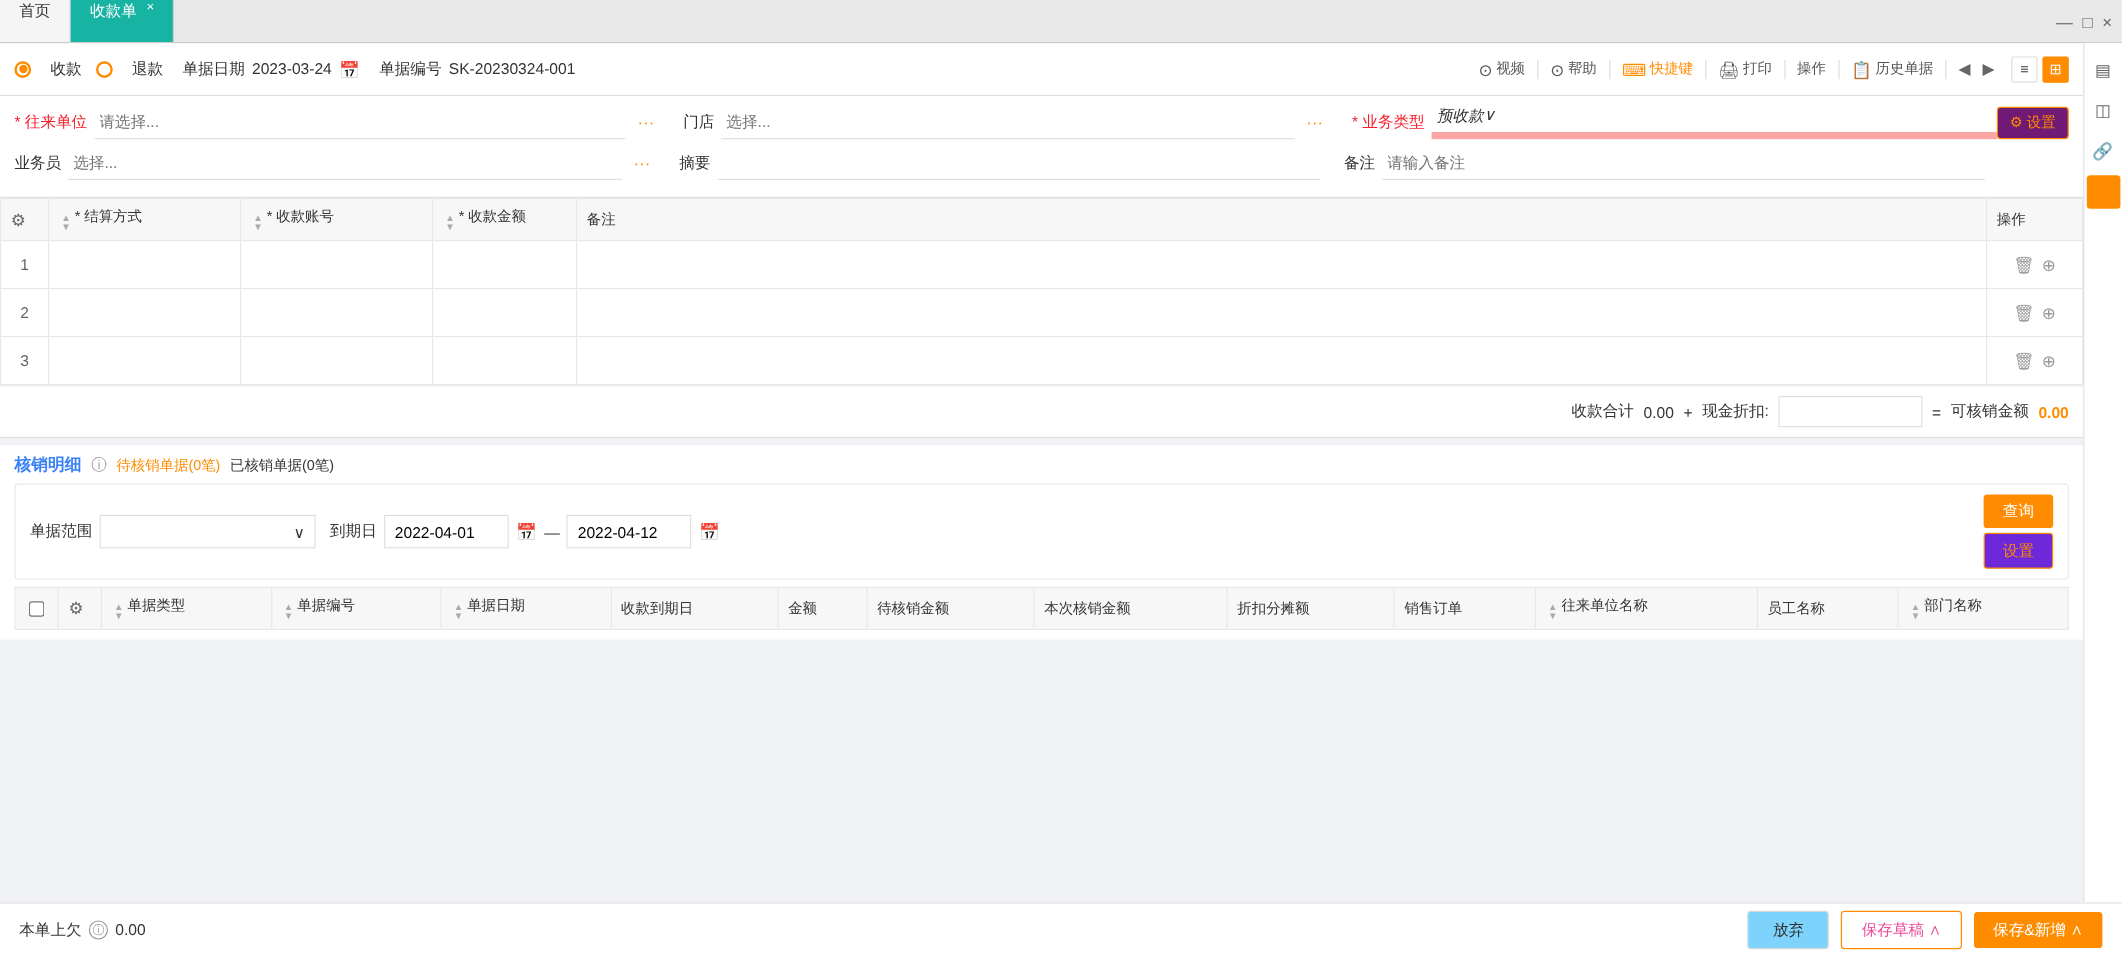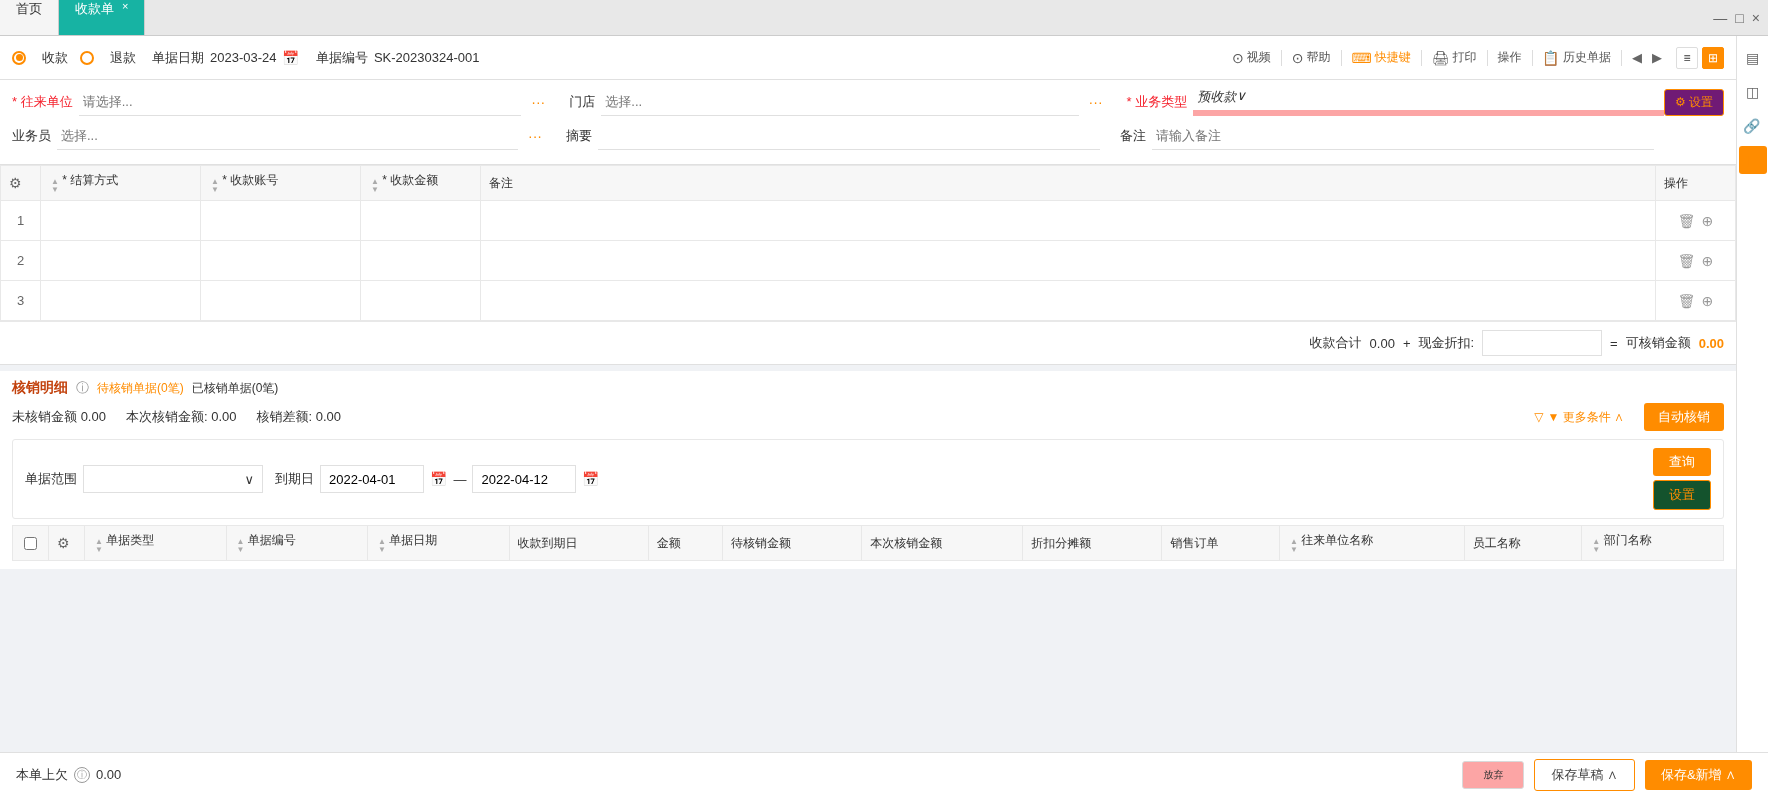--- a/index.html
+++ b/index.html
@@ -90,21 +90,21 @@
     .summary-value { color: #333; font-weight: 500; }
     .summary-orange { color: #ff8c00; font-weight: 600; }
     .summary-input {
       width: 120px; height: 26px; border: 1px solid #e0e0e0; padding: 0 6px;
       font-size: 13px; outline: none;
     }
 
     
     .writeoff-section { background: #fff; margin-top: 6px; padding: 8px 12px; }
     .section-title { display: flex; align-items: center; gap: 8px; margin-bottom: 6px; }
-    .section-title-text { font-size: 14px; font-weight: 600; color: #c2410c; }
+    .section-title-text { font-size: 14px; font-weight: 600; color: #3b82f6; }
     .info-icon { color: #999; cursor: pointer; font-size: 13px; }
     .pending-link { color: #ff8c00; cursor: pointer; font-size: 12px; }
     .done-link { color: #333; cursor: pointer; font-size: 12px; }
 
     .stats-row { display: flex; align-items: center; gap: 20px; margin-bottom: 8px; font-size: 13px; }
     .stat-item { color: #333; }
     .stat-item .stat-val { font-weight: 500; }
     .more-conditions { display: flex; align-items: center; gap: 4px; color: #ff8c00; cursor: pointer; font-size: 12px; margin-left: auto; }
     .auto-writeoff-btn {
       background: #ff8c00; color: #fff; border: none; padding: 5px 14px;
@@ -125,21 +125,21 @@
       height: 28px; border: 1px solid #e0e0e0; padding: 0 8px;
       font-size: 13px; outline: none; width: 104px;
     }
     .filter-date { display: flex; align-items: center; gap: 6px; }
     .date-icon { color: #ff8c00; cursor: pointer; font-size: 14px; }
     .query-btn {
       background: #ff8c00; color: #fff; border: none; padding: 5px 16px;
       border-radius: 3px; cursor: pointer; font-size: 13px;
     }
     .set-btn {
-      background: #14532d; color: #ff8c00; border: 1px solid #ff8c00; padding: 5px 14px;
+      background: #6d28d9; color: #ff8c00; border: 1px solid #ff8c00; padding: 5px 14px;
       border-radius: 3px; cursor: pointer; font-size: 13px;
     }
     .filter-actions { margin-left: auto; display: flex; flex-direction: column; gap: 4px; }
 
     
     .bottom-table-area { background: #fff; }
     .bottom-table { width: 100%; border-collapse: collapse; }
     .bottom-table th {
       background: #f7f7f7; border: 1px solid #e8e8e8; padding: 6px 8px;
       font-weight: normal; text-align: left; font-size: 12px; color: #333; white-space: nowrap;
@@ -148,23 +148,23 @@
 
     
     .bottom-bar {
       position: fixed; bottom: 0; left: 0; right: 0; background: #fff;
       border-top: 1px solid #e0e0e0; padding: 8px 16px;
       display: flex; align-items: center; justify-content: space-between; height: 44px;
     }
     .bottom-info { display: flex; align-items: center; gap: 6px; font-size: 13px; color: #333; }
     .info-circle { width: 16px; height: 16px; border-radius: 50%; border: 1px solid #999; display: flex; align-items: center; justify-content: center; font-size: 10px; color: #999; cursor: pointer; }
     .bottom-actions { display: flex; align-items: center; gap: 10px; }
-    .btn-abandon { background: #fca5a5; color: #333; border: 1px solid #d9d9d9; padding: 6px 20px; border-radius: 3px; cursor: pointer; font-size: 10px; }
+    .btn-abandon { background: #7dd3fc; color: #333; border: 1px solid #d9d9d9; padding: 6px 20px; border-radius: 3px; cursor: pointer; font-size: 13px; }
     .btn-draft {
-      background: #fff; color: #404040; border: 1px solid #ff8c00;
+      background: #fff; color: #ec4899; border: 1px solid #ff8c00;
       padding: 6px 16px; border-radius: 3px; cursor: pointer; font-size: 13px;
       display: flex; align-items: center; gap: 4px;
     }
     .btn-save {
       background: #ff8c00; color: #fff; border: none;
       padding: 6px 16px; border-radius: 3px; cursor: pointer; font-size: 13px;
       display: flex; align-items: center; gap: 4px;
     }
 
     
@@ -400,41 +400,20 @@
   </div>
 
   <div class="writeoff-section">
     <div class="section-title">
       <span class="section-title-text">核销明细</span>
       <span class="info-icon">ⓘ</span>
       <span class="pending-link">待核销单据(0笔)</span>
       <span class="done-link">已核销单据(0笔)</span>
     </div>
 
-    <div class="stats-row">
-      <div class="stat-item">
-        <span>未核销金额</span>
-        <span class="stat-val">0.00</span>
-      </div>
-      <div class="stat-item">
-        <span>本次核销金额:</span>
-        <span class="stat-val">0.00</span>
-      </div>
-      <div class="stat-item">
-        <span>核销差额:</span>
-        <span class="stat-val">0.00</span>
-      </div>
-      <div class="more-conditions">
-        <span>▽</span>
-        <span>▼ 更多条件 ∧</span>
-      </div>
-      <button class="auto-writeoff-btn">
-        <span>自动核销</span>
-      </button>
-    </div>
 
     <div class="filter-row">
       <div class="filter-field">
         <span>单据范围</span>
         <div class="filter-select">
           <span></span>
           <span>∨</span>
         </div>
       </div>
       <div class="filter-date">

